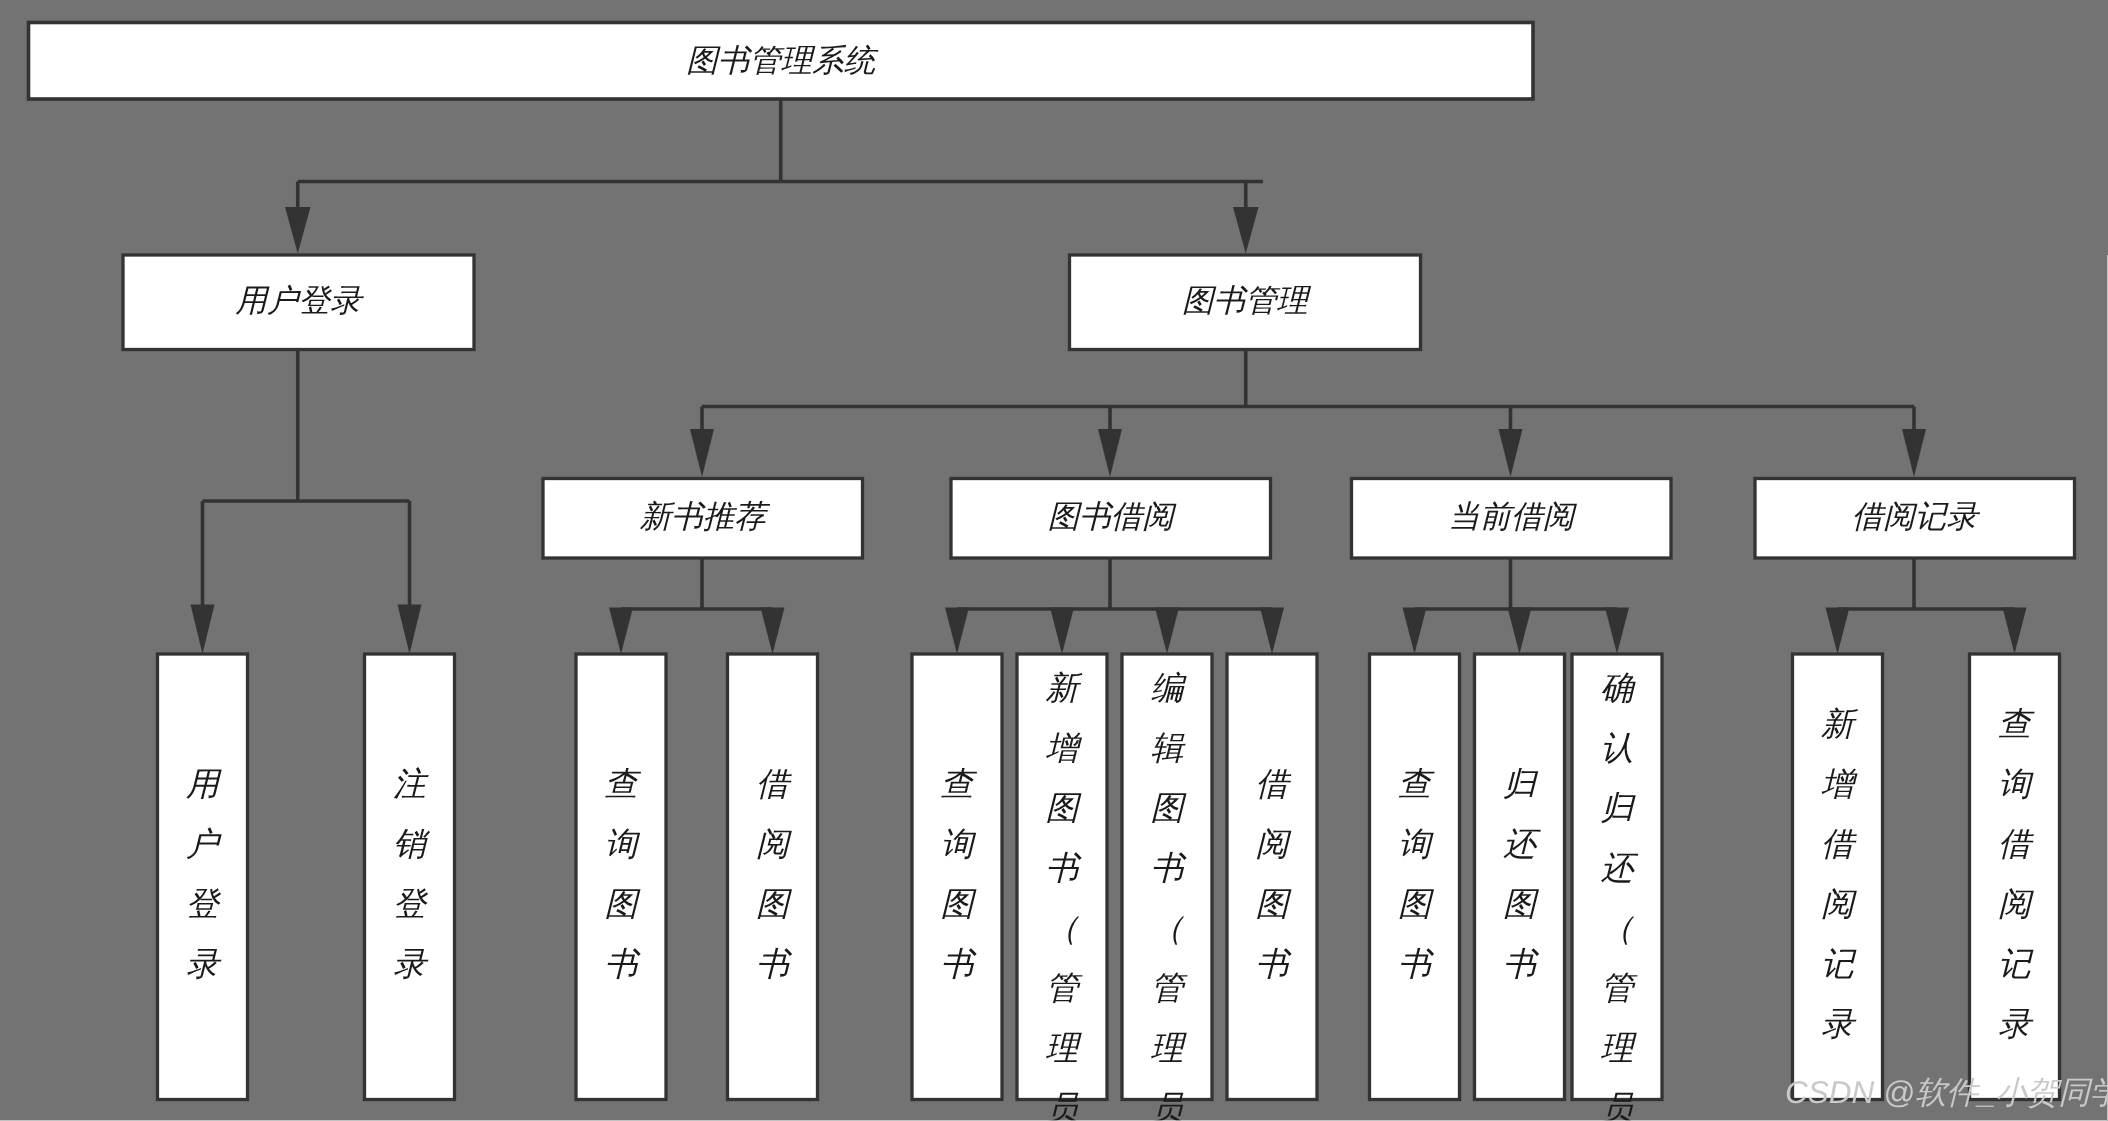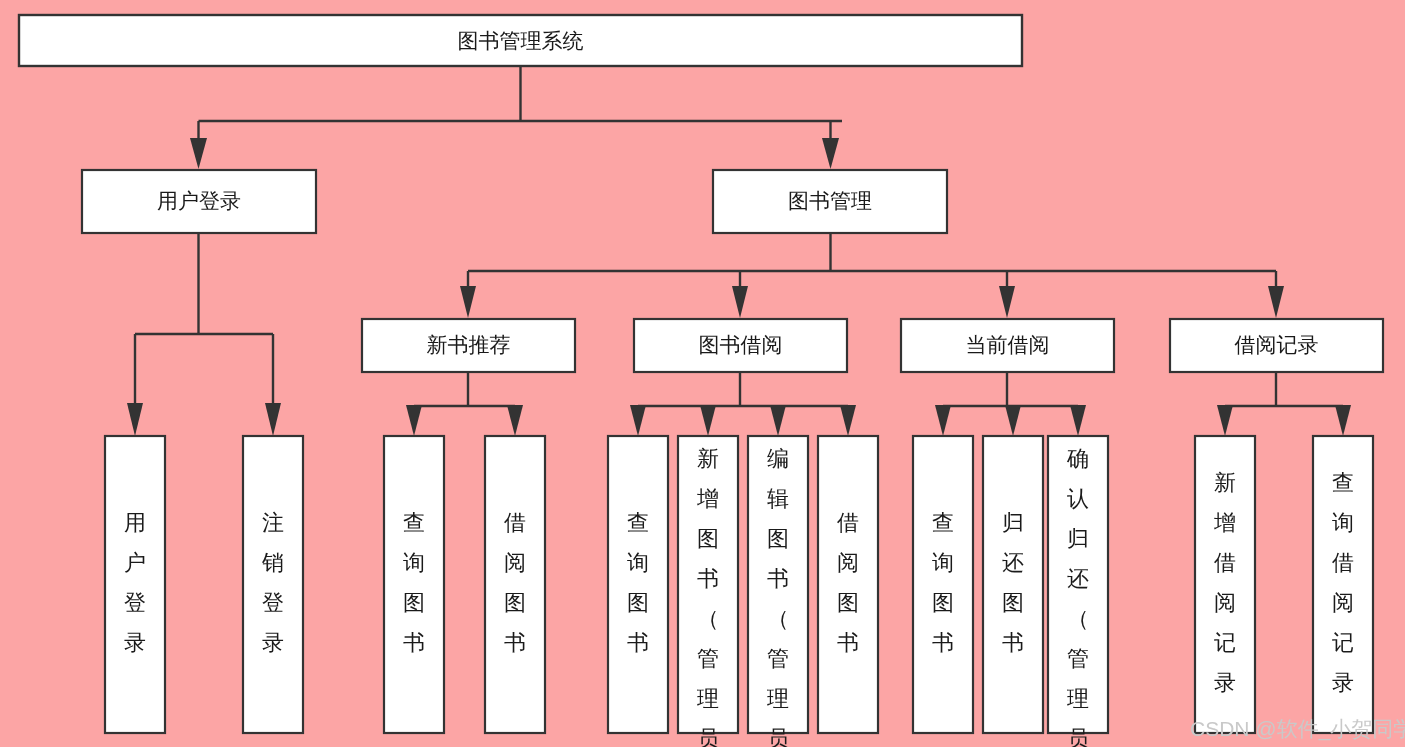--- a/index.html
+++ b/index.html
@@ -8,22 +8,23 @@
     padding: 0;
     background: #ffffff;
   }
   body {
     font-family: "Liberation Sans", "DejaVu Sans", sans-serif;
   }
   #diagram-root {
     position: relative;
     width: 1405px;
     height: 747px;
-    background: #fca5a5;
+    background: #737373;
     overflow: hidden;
+    font-style: italic;
   }
   svg.canvas {
     position: absolute;
     left: 0;
     top: 0;
     width: 1405px;
     height: 747px;
     display: block;
   }
   .node-box {

